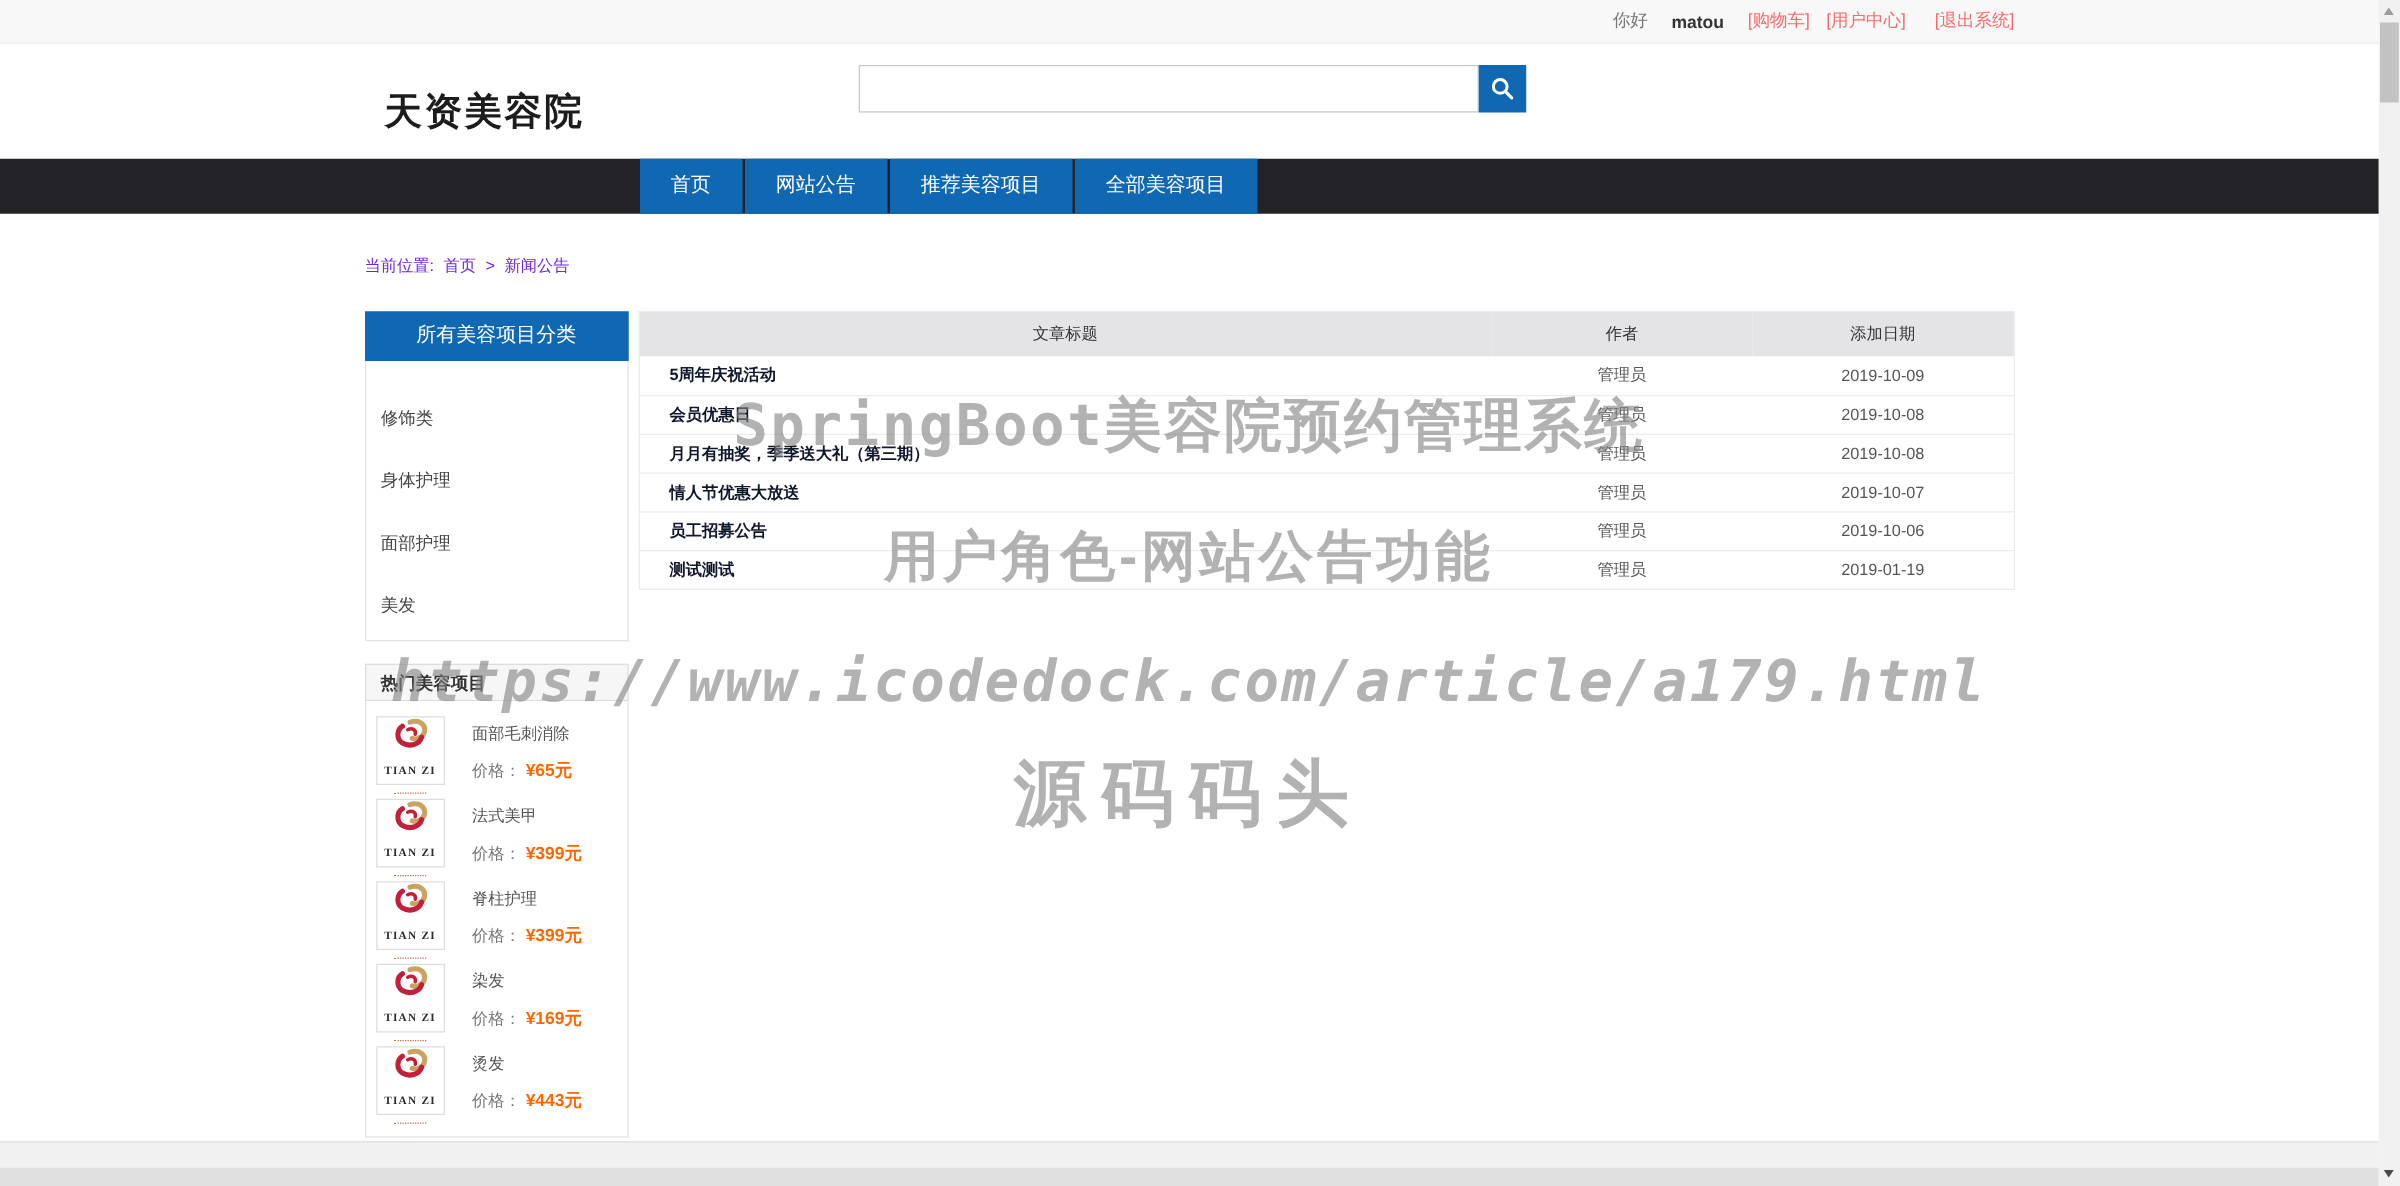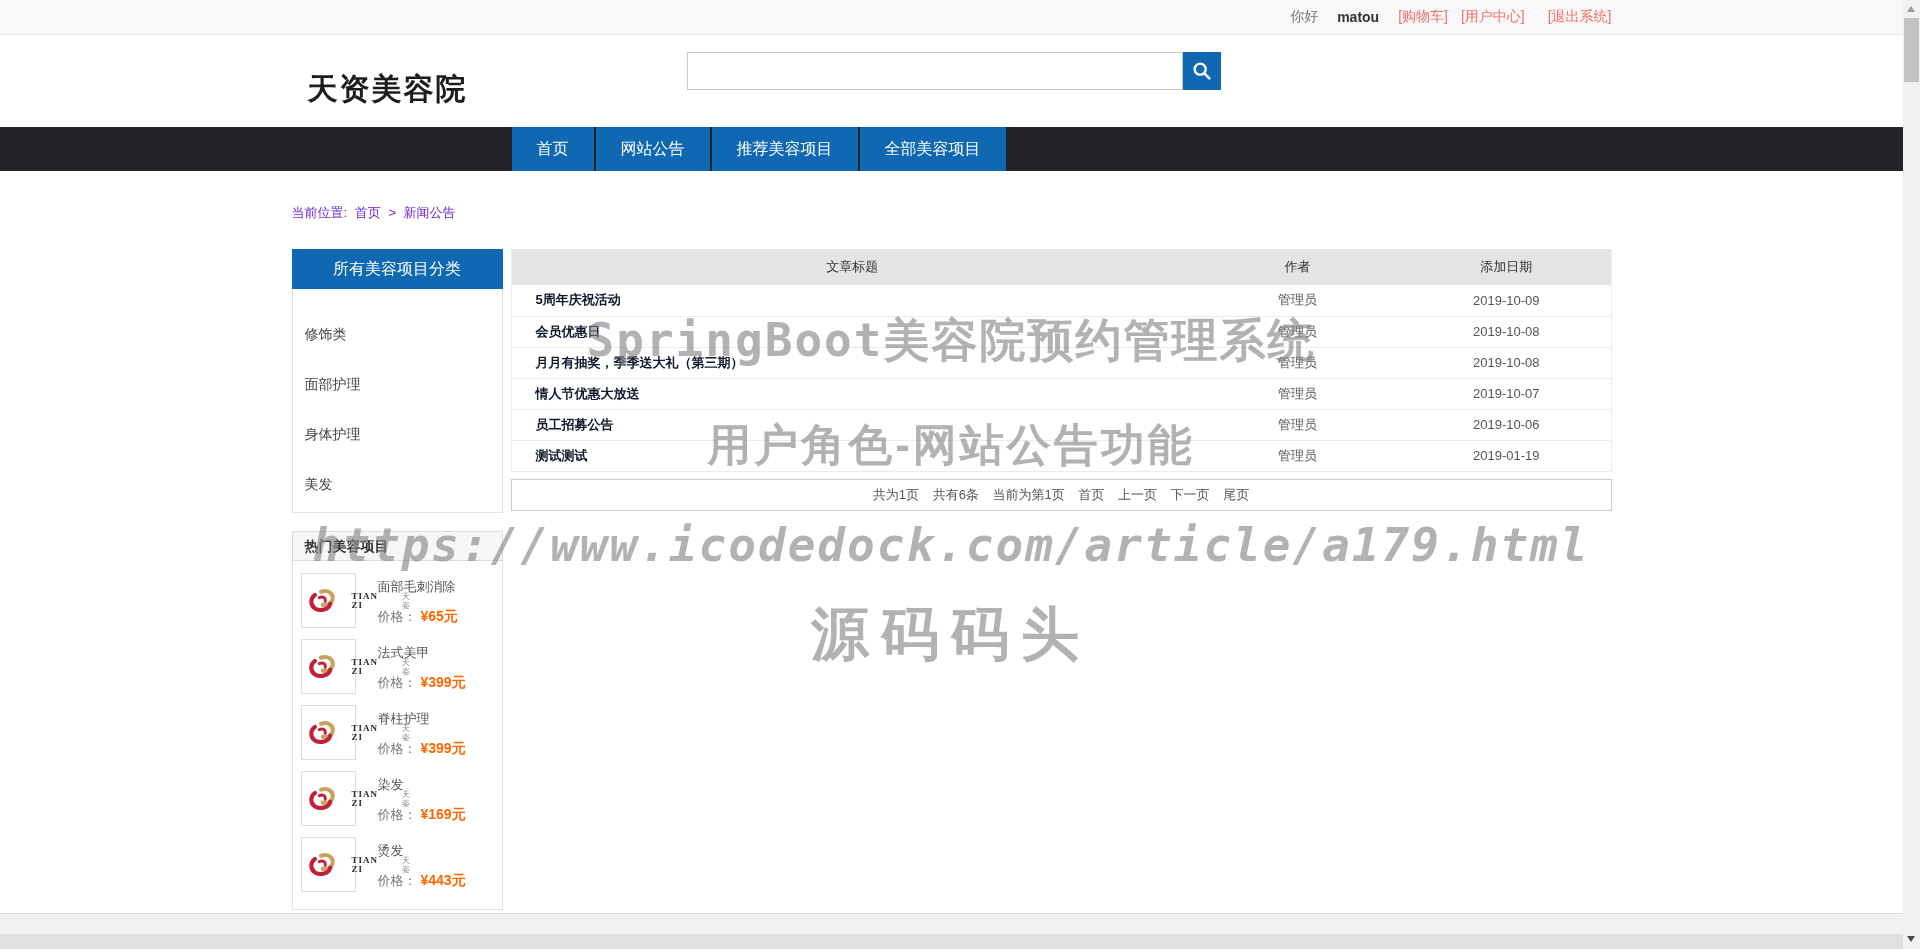--- a/index.html
+++ b/index.html
@@ -51,21 +51,21 @@
     padding-bottom:3px; background:#fff; }
   .cat-item { height:50px; line-height:50px; padding-left:12px; font-size:14px;
     color:#444; cursor:pointer; }
 
   
   .hot-head { margin-top:18px; border:1px solid #ddd; background:#f6f6f6; height:30px;
     line-height:28px; padding-left:12px; font-size:14px; font-weight:bold; color:#333; }
   .hot-body { border:1px solid #e3e3e3; border-top:none; background:#fff; padding:12px 8px 6px; }
   .product { display:flex; margin-bottom:11px; }
   .p-img { width:55px; height:55px; border:1px solid #ddd; background:#fff; flex:none;
-    display:flex; flex-direction:row; align-items:center; justify-content:space-between;
+    display:flex; flex-direction:column; align-items:center; justify-content:space-between;
     cursor:pointer;gap:12px; }
   .p-img svg { display:block; }
   .p-brand { font-family:"Liberation Serif","DejaVu Serif",serif; font-weight:bold;
     font-size:9px; color:#2a2a33; letter-spacing:1px; line-height:9px; }
   .p-dashes { width:26px; border-top:1px dotted #c06a4a; margin:1px 0; }
   .p-cn { font-size:8px; color:#888; line-height:9px; }
   .p-info { margin-left:22px; padding-top:5px; }
   .p-name { font-size:13px; color:#555; cursor:pointer; }
   .p-priceline { margin-top:12px; font-size:13px; color:#777; }
   .p-price { color:#ff6600; font-weight:bold; font-size:14px; margin-left:4px; }
@@ -162,22 +162,22 @@
     <span>&gt;</span>
     <span>新闻公告</span>
   </div>
 
   <div class="container main">
 
     <aside class="aside">
       <div class="cat-head">所有美容项目分类</div>
       <div class="cat-body">
         <div class="cat-item">修饰类</div>
+        <div class="cat-item">身体护理</div>
         <div class="cat-item">面部护理</div>
-        <div class="cat-item">身体护理</div>
         <div class="cat-item">美发</div>
       </div>
 
       <div class="hot-head">热门美容项目</div>
       <div class="hot-body">
 
         <div class="product">
           <div class="p-img">
             <span>
                 <svg width="38" height="26" viewBox="0 0 40 28" fill="none">
@@ -311,29 +311,20 @@
             <td class="t-date">2019-10-06</td>
           </tr>
           <tr>
             <td class="t-title">测试测试</td>
             <td class="t-author">管理员</td>
             <td class="t-date">2019-01-19</td>
           </tr>
         </tbody>
       </table>
 
-      <div class="pager">
-        <span>共为1页</span>
-        <span>共有6条</span>
-        <span>当前为第1页</span>
-        <span class="pg-link">首页</span>
-        <span class="pg-link">上一页</span>
-        <span class="pg-link">下一页</span>
-        <span class="pg-link">尾页</span>
-      </div>
     </section>
 
   </div>
 
   <div class="foot1"></div>
   <div class="foot2"></div>
 </div>
 
 <div class="wm-layer">
   <div class="wm wm-1">SpringBoot美容院预约管理系统</div>

